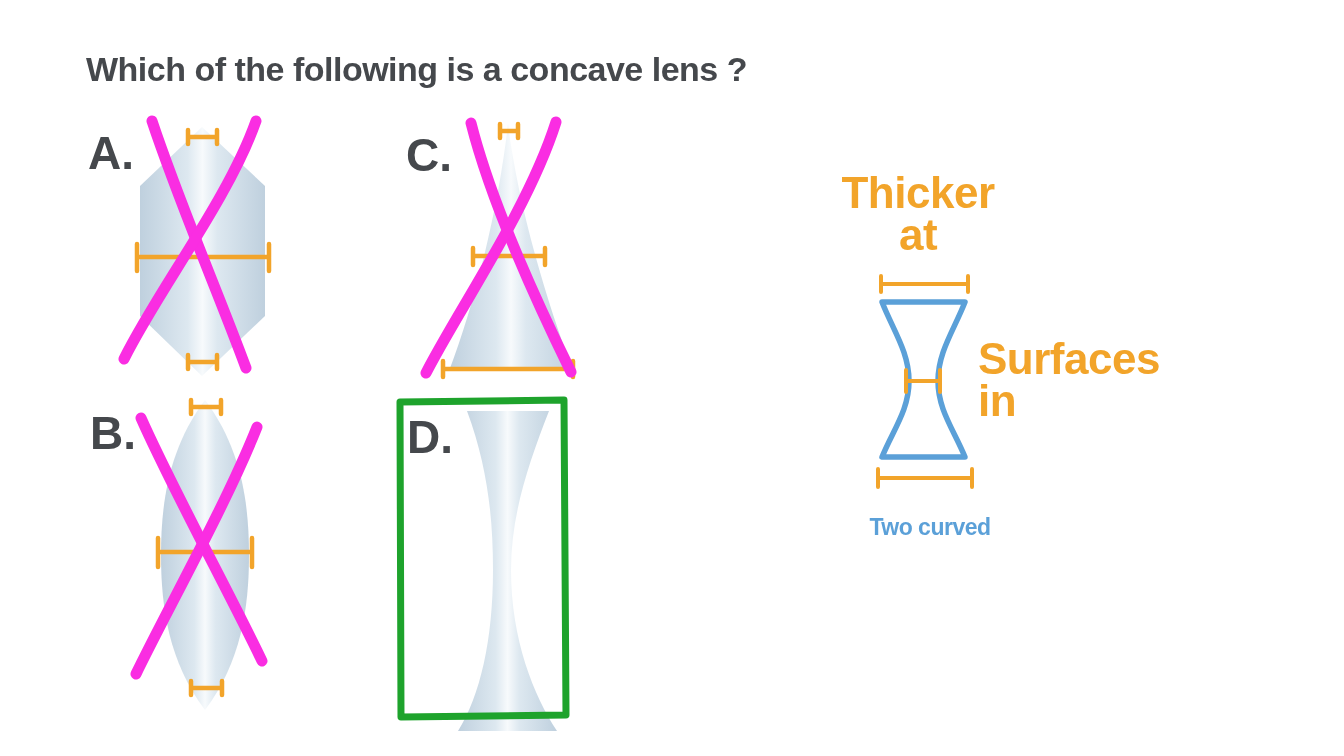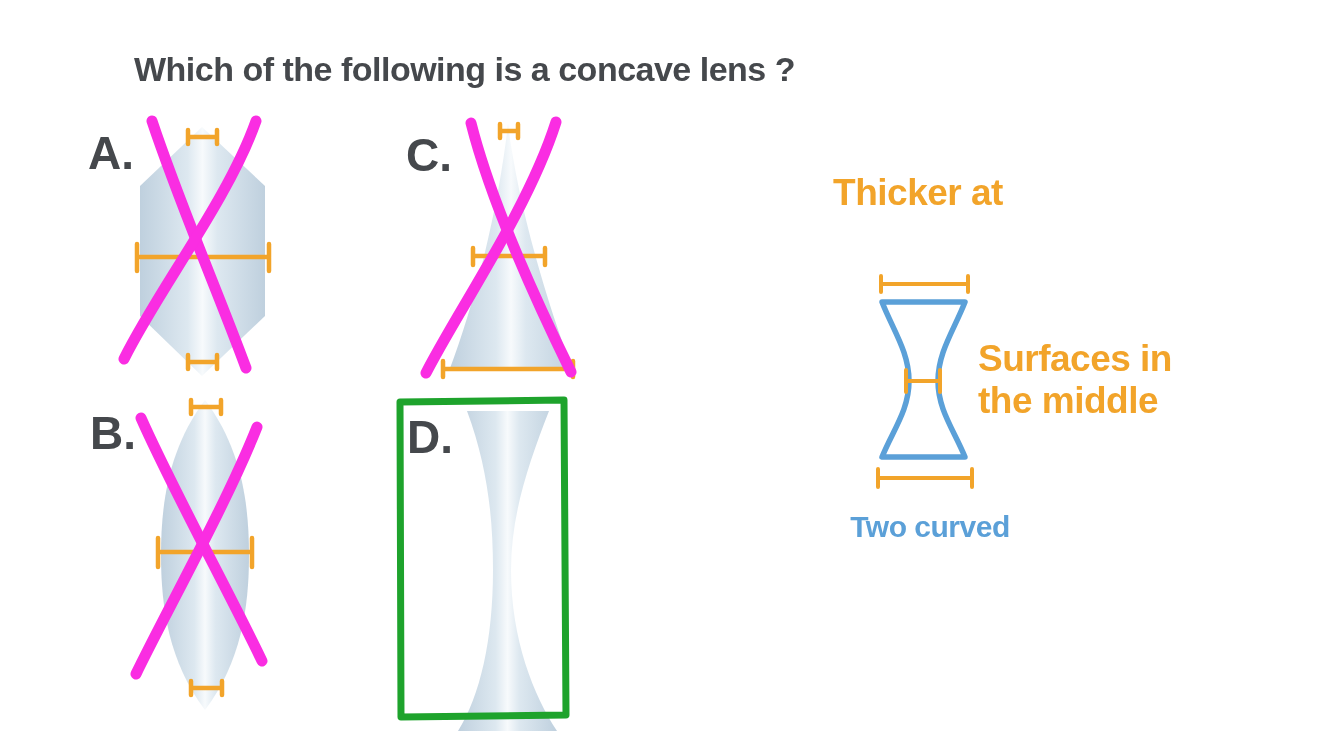--- a/index.html
+++ b/index.html
@@ -3,24 +3,24 @@
 <meta charset="utf-8">
 <style>
   html,body{margin:0;padding:0;background:#ffffff;}
   .canvas{
     position:relative;width:1344px;height:756px;background:#ffffff;
     overflow:hidden;font-family:"Liberation Sans", sans-serif;
   }
   .abs{position:absolute;}
   .title{
     left:86px;top:50px;font-size:34px;font-weight:bold;color:#45484c;
-    letter-spacing:-0.5px;white-space:nowrap;margin-left:48px;
+    letter-spacing:-0.5px;white-space:nowrap;
   }
   .opt-label{font-size:46px;font-weight:bold;color:#45484c;line-height:1;}
-  .ann{font-weight:bold;font-size:37px;line-height:42px;letter-spacing:-0.5px;}
+  .ann{font-weight:bold;font-size:44px;line-height:42px;letter-spacing:-0.5px;}
   .ann.orange{color:#f2a42a;}
   .ann.blue{color:#5ba0d8;}
   .center{text-align:center;}
   svg{position:absolute;overflow:visible;}
 </style>
 </head>
 <body>
 
 <div class="canvas">
 
@@ -98,20 +98,19 @@
              L 965 457 C 954 430, 938 410, 938 381 C 938 352, 954 330, 965 302 Z" fill="#ffffff" stroke="#5ba0d8" stroke-width="5.5" stroke-linejoin="round"></path>
     <path d="M 906 370 V 392 M 906 381 H 940 M 940 370 V 392" stroke="#f2a42a" stroke-width="4" stroke-linecap="round" fill="none"></path>
   </svg>
 
   <div class="abs ann orange center" style="left:818px;top:172px;width:200px;">
     <div>Thicker at</div>
   </div>
 
   <div class="abs ann orange" style="left:978px;top:338px;width:220px;">
     <div>Surfaces in</div>
-    <div>the middle</div>
   </div>
 
-  <div class="abs ann blue center" style="left:820px;top:506px;width:220px;font-size:30px;">
+  <div class="abs ann blue center" style="left:820px;top:506px;width:220px;font-size:23px;">
     <div>Two curved</div>
   </div>
 
 </div>
 
 </body></html>

